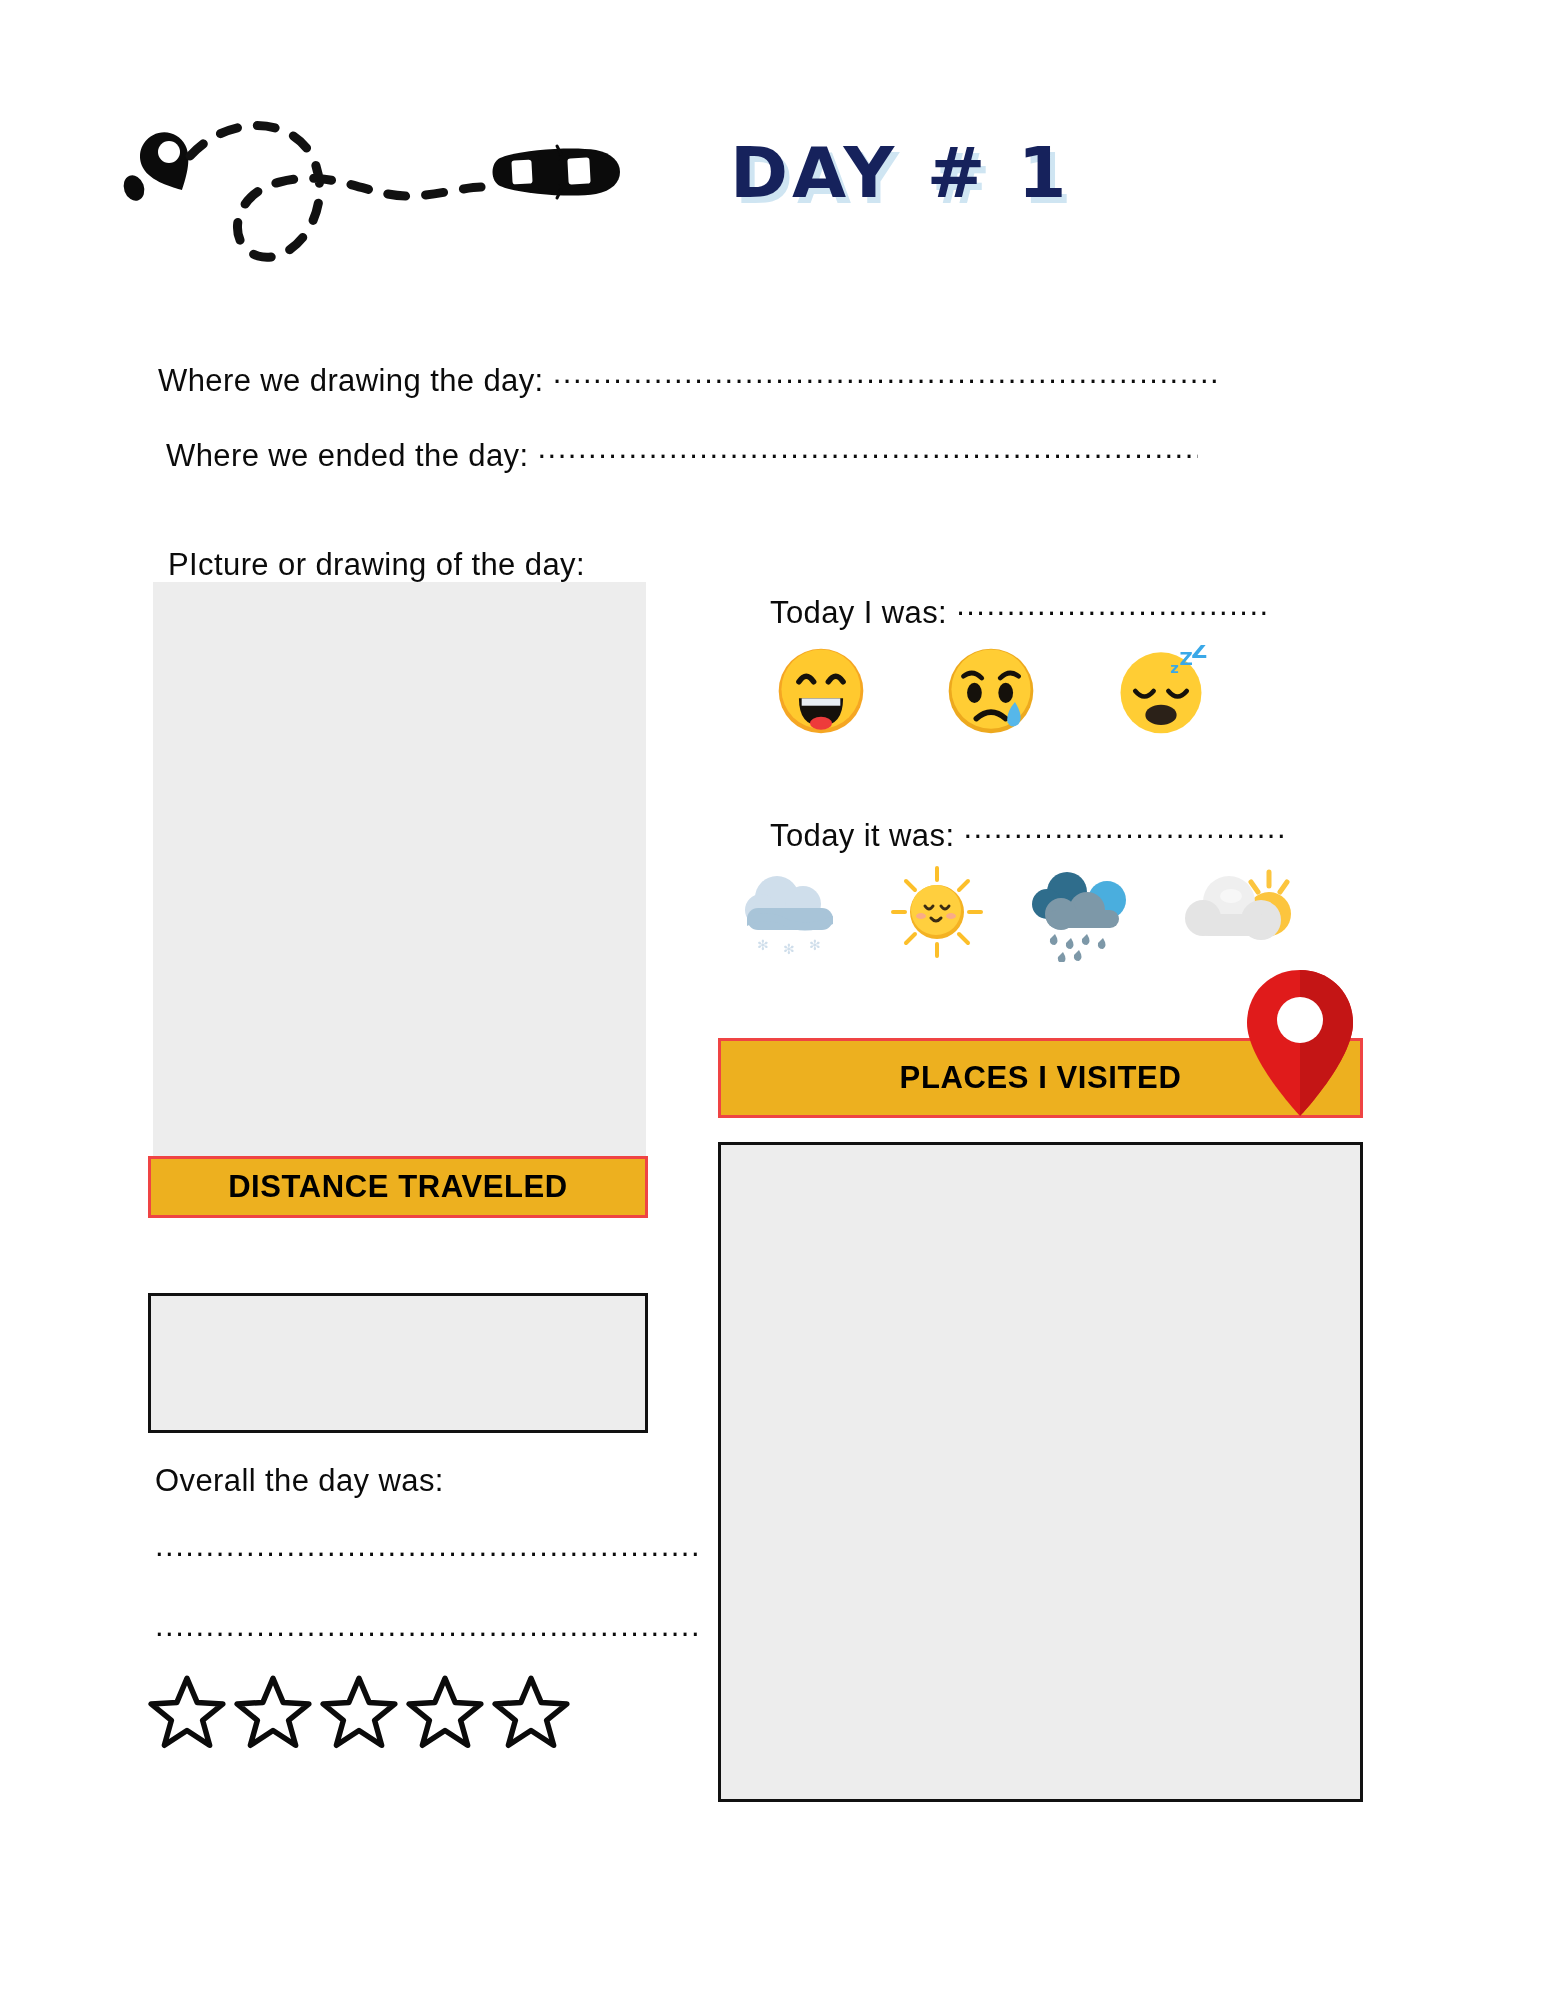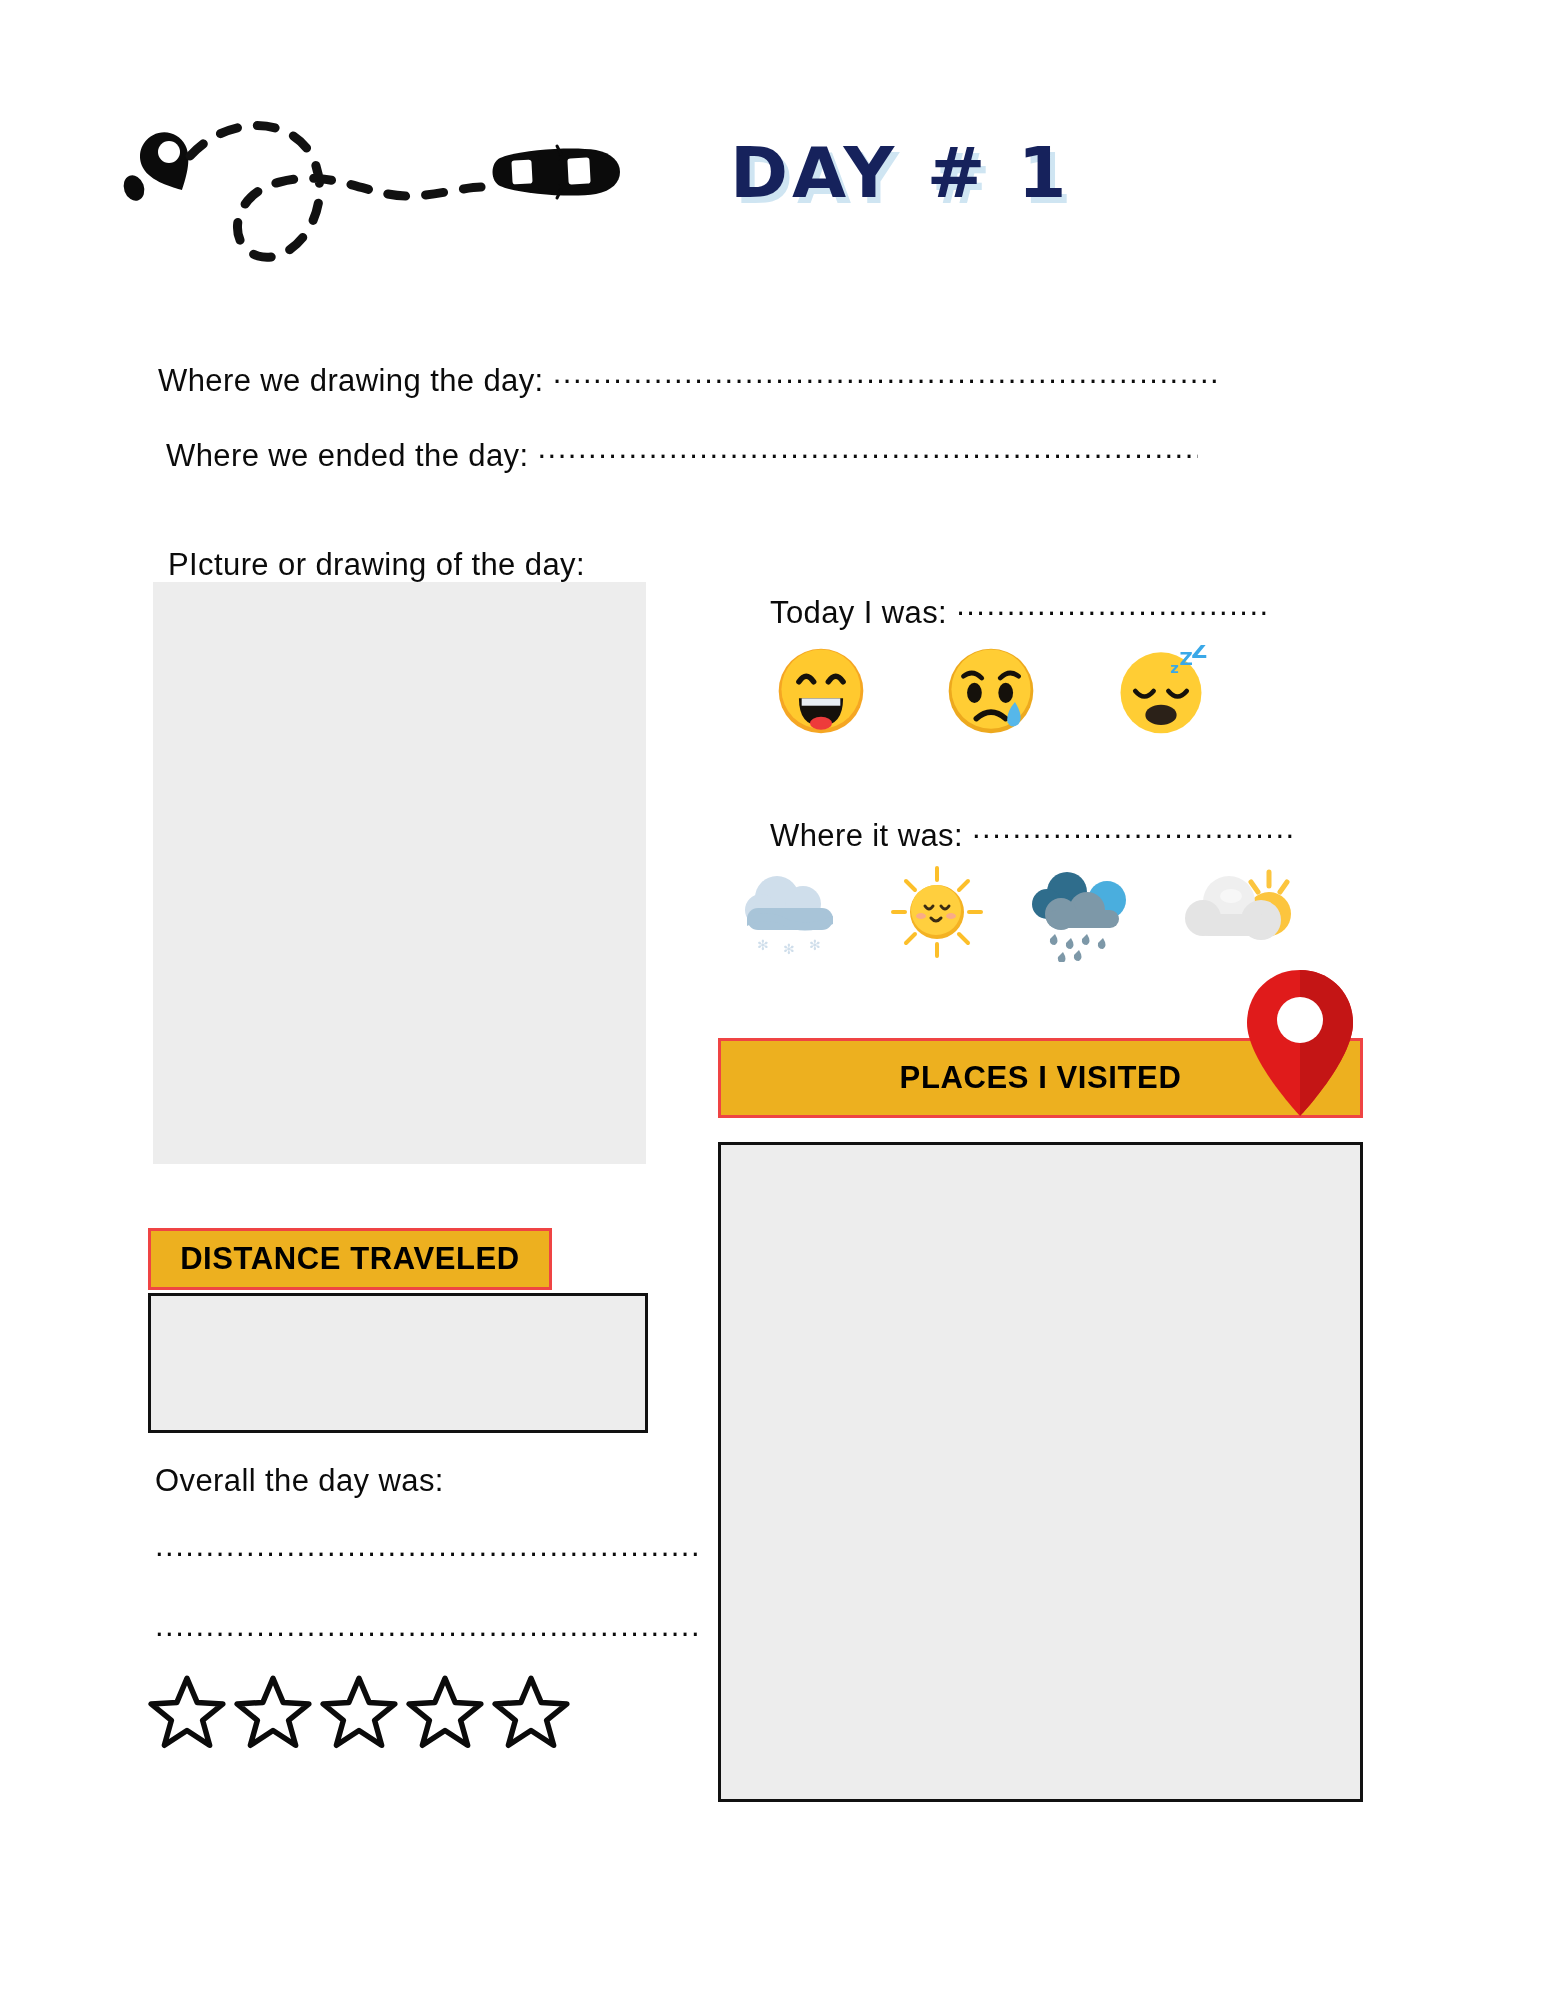--- a/index.html
+++ b/index.html
@@ -111,21 +111,21 @@
     color: #000000;
     white-space: nowrap;
   }
   .panel-body {
     position: absolute;
     background: #ededed;
     border: 3px solid #111111;
     box-sizing: border-box;
   }
 
-  #distance-head { left: 148px; top: 1228px; width: 404px; height: 62px; }
+  #distance-head { left: 148px; top: 1156px; width: 500px; height: 62px; }
   #distance-body { left: 148px; top: 1293px; width: 500px; height: 140px; }
 
   #places-head { left: 718px; top: 1038px; width: 645px; height: 80px; }
   #places-body { left: 718px; top: 1142px; width: 645px; height: 660px; }
 
   #map-pin {
     position: absolute;
     left: 1245px;
     top: 968px;
     width: 110px;
@@ -233,21 +233,21 @@
         <path d="M58 50 Q68 62 78 50" stroke="#15110b" stroke-width="5" fill="none" stroke-linecap="round"></path>
         <ellipse cx="50" cy="76" rx="17" ry="11" fill="#2b2118"></ellipse>
         <text x="60" y="30" font-family="DejaVu Sans, sans-serif" font-size="16" font-weight="bold" fill="#3aa8e8">z</text>
         <text x="70" y="22" font-family="DejaVu Sans, sans-serif" font-size="20" font-weight="bold" fill="#3aa8e8">Z</text>
         <text x="83" y="14" font-family="DejaVu Sans, sans-serif" font-size="24" font-weight="bold" fill="#3aa8e8">Z</text>
       </svg>
     </span>
   </div>
 
   <div class="prompt" id="q-weather">
-    <span>Where it was:</span>
+    <span>Today it was:</span>
     <span class="dotline" id="weather-dots">......................................................................................................</span>
   </div>
 
   <div class="icon-row" id="weather-row">
     <span class="weather-slot">
       <svg width="110" height="100" viewBox="0 0 110 100" xmlns="http://www.w3.org/2000/svg">
         <circle cx="42" cy="36" r="22" fill="#cfdeeb"></circle>
         <circle cx="68" cy="42" r="18" fill="#cfdeeb"></circle>
         <circle cx="26" cy="48" r="16" fill="#cfdeeb"></circle>
         <rect x="12" y="46" width="86" height="22" rx="11" fill="#a8c4d8"></rect>

